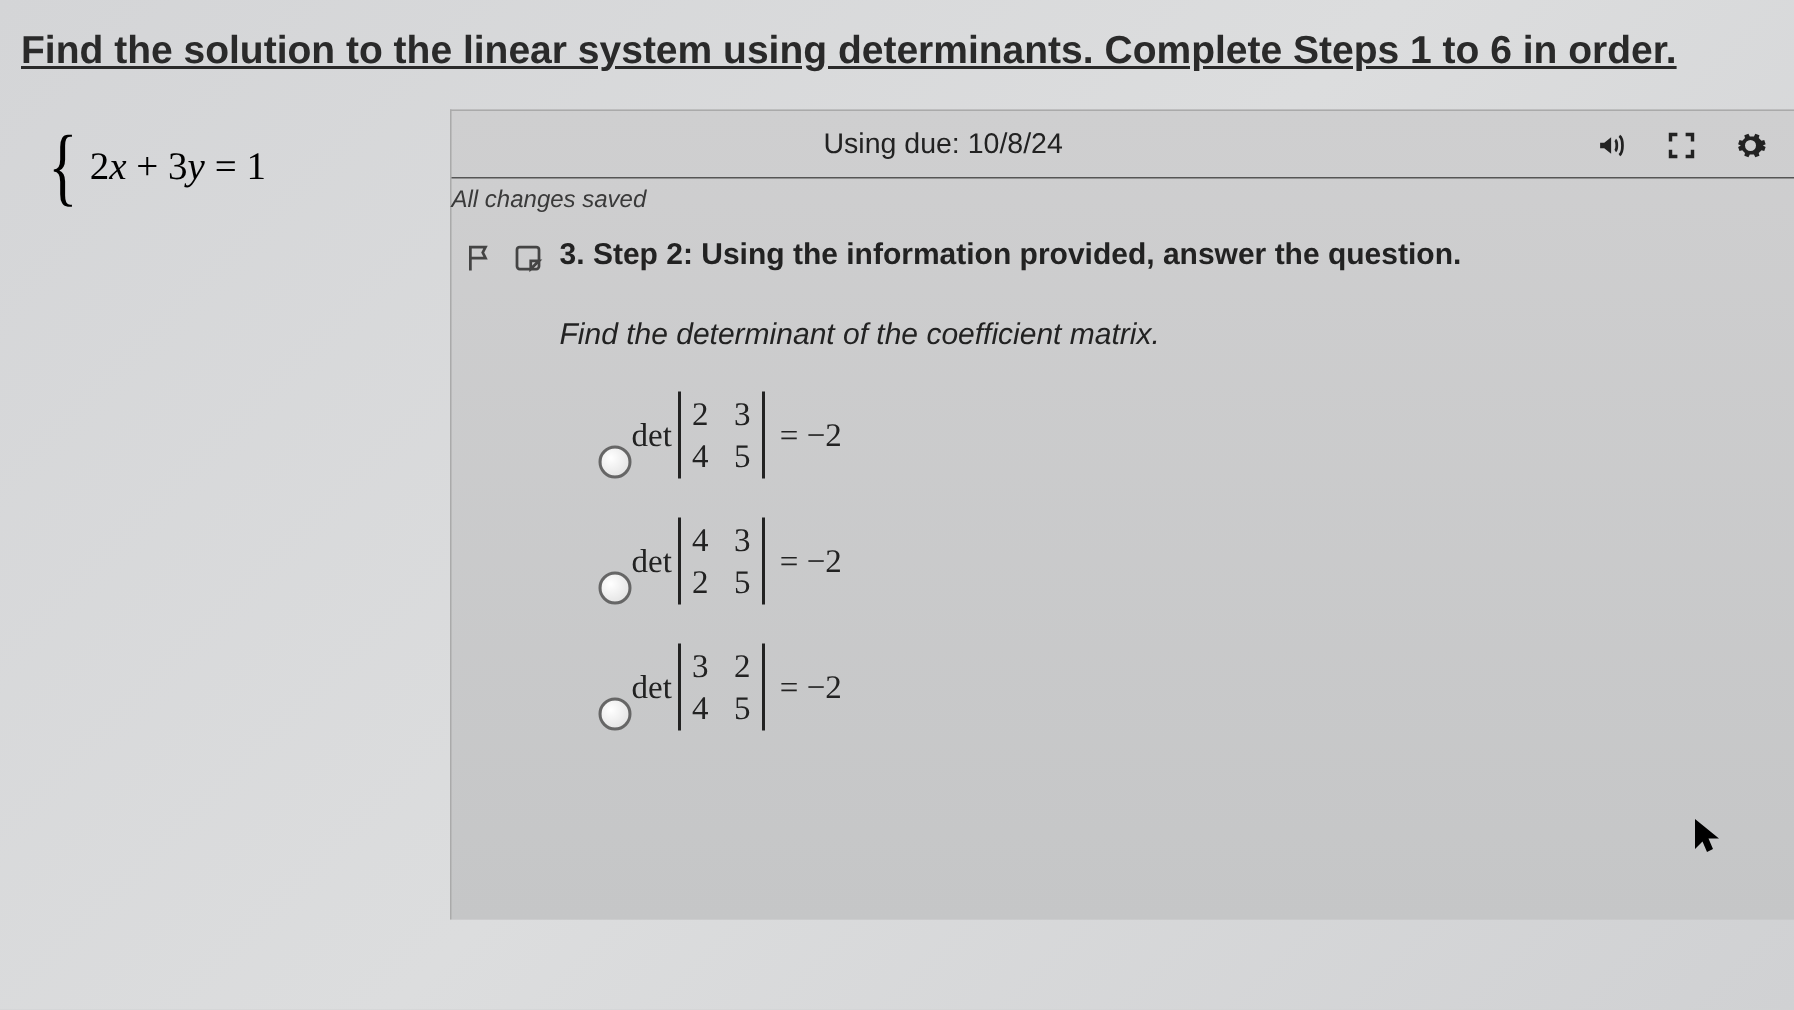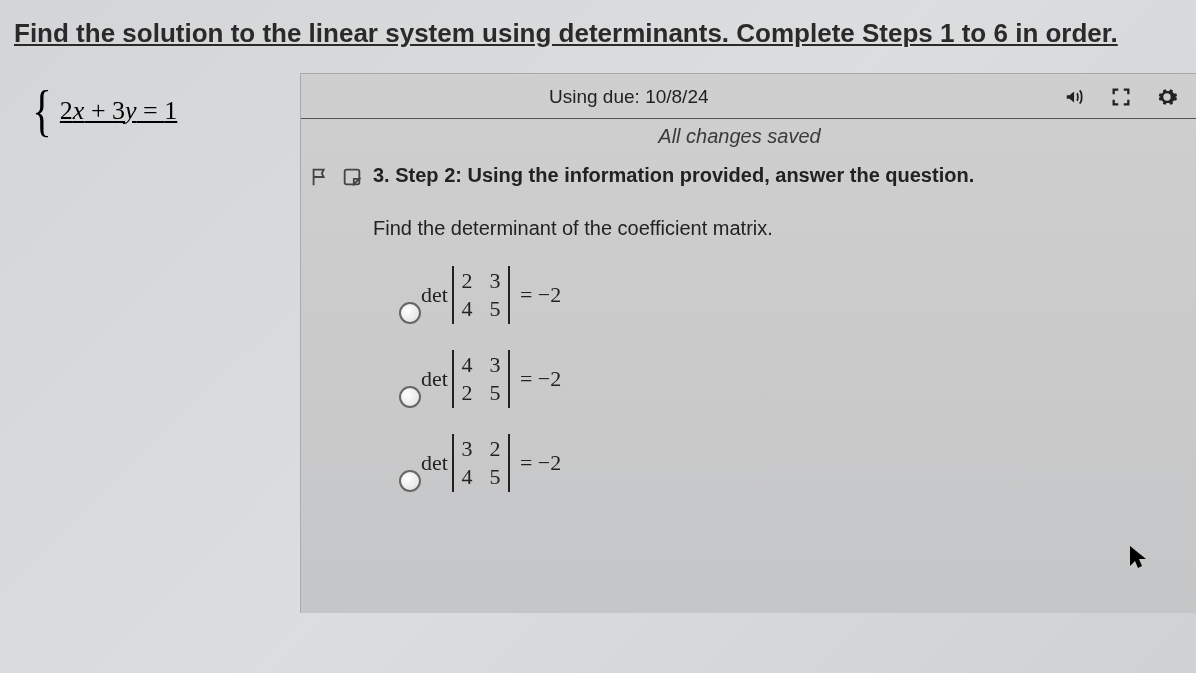--- a/index.html
+++ b/index.html
@@ -37,21 +37,20 @@
       font-size: 58px;
       line-height: 0.9;
       font-family: 'Times New Roman', serif;
       margin-right: 4px;
       transform: scaleX(0.7);
     }
     .eqs {
       display: flex;
       flex-direction: column;
       gap: 6px;
-      text-decoration: underline;
     }
     .eq {
       font-size: 26px;
       font-family: 'Times New Roman', serif;
     }
     .eq .var { font-style: italic; }
     .panel {
       flex: 1;
       background: #c9cacb;
       background-image: linear-gradient(180deg, #cfcfd0 0%, #c5c6c7 100%);
@@ -81,24 +80,24 @@
       align-items: center;
       justify-content: center;
     }
     .hdr-icon svg { width: 100%; height: 100%; }
     .divider {
       height: 1px;
       background: #555;
       margin: 0 0 4px 0;
     }
     .status-row {
-      text-align: center;
+      text-align: left;
       padding: 2px 18px 10px 0;
       font-style: italic;
-      font-size: 20px;
+      font-size: 16px;
       color: #3a3a3a;
     }
     .question-block {
       padding: 6px 32px 0 8px;
       display: flex;
       align-items: flex-start;
       gap: 10px;
     }
     .flag-icon {
       width: 22px;
@@ -116,20 +115,21 @@
     .q-title {
       font-size: 20px;
       color: #222;
     }
     .q-title b { font-weight: bold; }
     .q-sub {
       font-size: 20px;
       color: #222;
       margin-top: 30px;
       margin-bottom: 26px;
+      font-style: italic;
     }
     .options {
       padding-left: 26px;
     }
     .opt {
       display: flex;
       align-items: flex-end;
       margin-bottom: 26px;
     }
     .radio {

